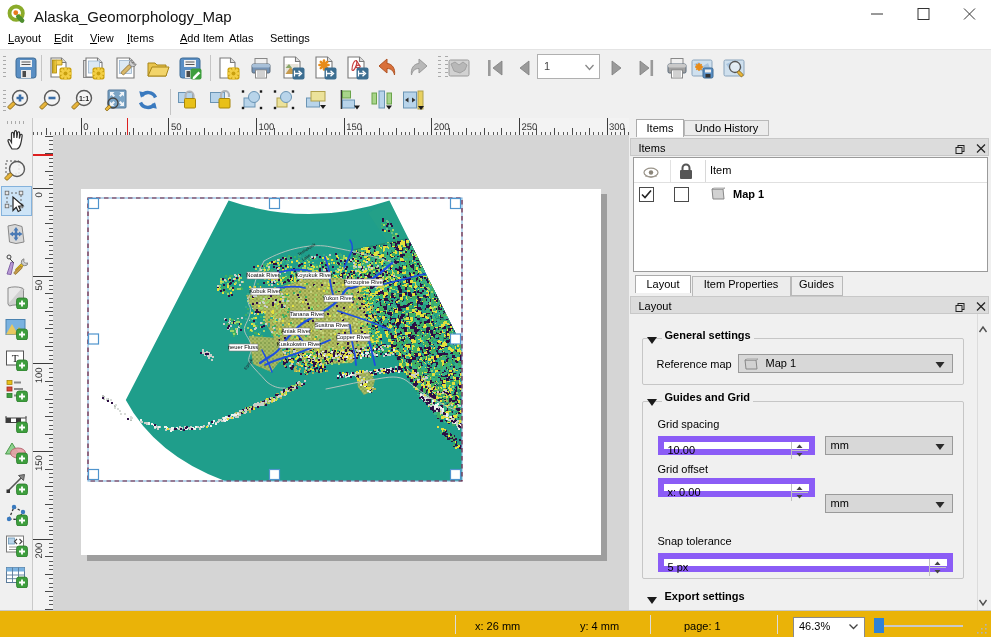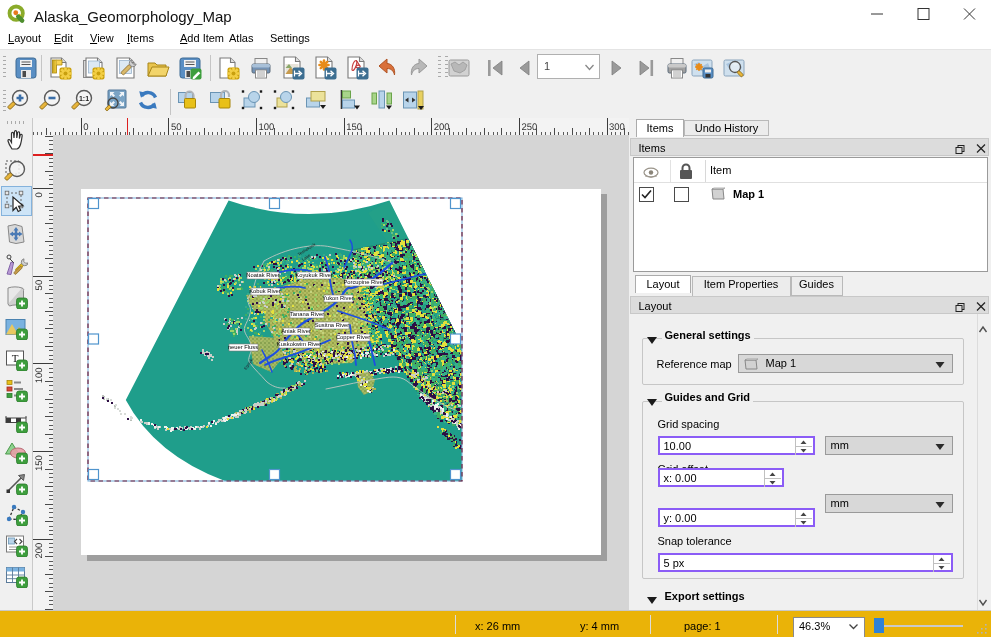--- a/index.html
+++ b/index.html
@@ -8,21 +8,21 @@
 .vsep{position:absolute;width:1px;background:#c5c5c5}
 .dots{position:absolute;width:3px;background-image:repeating-linear-gradient(#aaa 0 1.5px,transparent 1.5px 4px)}
 .hdots{position:absolute;height:3px;background-image:repeating-linear-gradient(90deg,#aaa 0 1.5px,transparent 1.5px 4px)}
 .tab{position:absolute;font-size:11px;text-align:center;line-height:17px}
 .tab.on{background:#fff;border:1px solid #ababab;border-bottom:none;z-index:3}
 .tab.off{background:#ececec;border:1px solid #b9b9b9;line-height:15px}
 .phead{position:absolute;background:#dcdcdc;font-size:11px;padding-left:8px;line-height:18px;border:1px solid #c8c8c8}
 .grp{position:absolute;border:1px solid #c6c6c6;border-radius:2px}
 .gtit{position:absolute;font-weight:bold;font-size:11px;background:#f0f0f0;padding:0 3px}
 .lbl{position:absolute;font-size:11px}
-.spin{position:absolute;background:#fff;border:2px solid #8b5cf6;font-size:11px;padding-left:4px}
+.spin{position:absolute;background:#fff;border:6px solid #8b5cf6;font-size:11px;padding-left:4px}
 .combo{position:absolute;background:#d8d8d8;border:1px solid #9a9a9a;font-size:11px;padding-left:5px}
 </style></head><body>
 
 <div class="abs" style="left:0;top:0;width:991px;height:28px;background:#ffffff">
  <svg class="abs" style="left:7px;top:4px" width="20" height="20" viewBox="0 0 24 24">
   <circle cx="11" cy="11" r="8" fill="none" stroke="#8aab2a" stroke-width="4.6"></circle>
   <circle cx="10.5" cy="10.5" r="2.9" fill="#e8791e"></circle>
   <path d="M12.5 14 L15 11.5 L17.5 14" fill="#e8c21e"></path>
   <rect x="11.5" y="11.8" width="12" height="5.4" rx="2.7" fill="#4e8e2e" transform="rotate(45 13 14)"></rect>
  </svg>
@@ -1013,39 +1013,31 @@
           <path d="M5.5 6 L8.5 2.5 L11.5 6 Z" fill="#444"></path>
           <path d="M5.5 11 L8.5 14.5 L11.5 11 Z" fill="#444"></path>
         </svg>
    </div>
    <div class="combo" style="left:195px;top:122px;width:128px;height:19px;line-height:17px">mm
      <svg class="abs" style="right:7px;top:6px" width="10" height="8">
           <path d="M0.5 1 L9.5 1 L5 7 Z" fill="#2a2a2a"></path>
         </svg>
    </div>
    <div class="lbl" style="left:28px;top:149px">Grid offset</div>
-   <div class="spin" style="left:28px;top:154px;width:126px;height:19px;line-height:17px">x: 0.00
+   <div class="spin" style="left:28px;top:164px;width:157px;height:19px;line-height:17px">x: 0.00
      <svg class="abs" style="right:1px;top:0px" width="17" height="17">
           <line x1="0.5" y1="0" x2="0.5" y2="17" stroke="#c0c0c0"></line>
           <line x1="0.5" y1="8.5" x2="17" y2="8.5" stroke="#c0c0c0"></line>
           <path d="M5.5 6 L8.5 2.5 L11.5 6 Z" fill="#444"></path>
           <path d="M5.5 11 L8.5 14.5 L11.5 11 Z" fill="#444"></path>
         </svg>
    </div>
    <div class="combo" style="left:195px;top:180px;width:128px;height:19px;line-height:17px">mm
      <svg class="abs" style="right:7px;top:6px" width="10" height="8">
           <path d="M0.5 1 L9.5 1 L5 7 Z" fill="#2a2a2a"></path>
-        </svg>
-   </div>
-   <div class="spin" style="left:28px;top:194px;width:157px;height:19px;line-height:17px">y: 0.00
-     <svg class="abs" style="right:1px;top:0px" width="17" height="17">
-          <line x1="0.5" y1="0" x2="0.5" y2="17" stroke="#c0c0c0"></line>
-          <line x1="0.5" y1="8.5" x2="17" y2="8.5" stroke="#c0c0c0"></line>
-          <path d="M5.5 6 L8.5 2.5 L11.5 6 Z" fill="#444"></path>
-          <path d="M5.5 11 L8.5 14.5 L11.5 11 Z" fill="#444"></path>
         </svg>
    </div>
    <div class="lbl" style="left:28px;top:221px">Snap tolerance</div>
    <div class="spin" style="left:28px;top:239px;width:295px;height:19px;line-height:17px">5 px
      <svg class="abs" style="right:1px;top:0px" width="17" height="17">
           <line x1="0.5" y1="0" x2="0.5" y2="17" stroke="#c0c0c0"></line>
           <line x1="0.5" y1="8.5" x2="17" y2="8.5" stroke="#c0c0c0"></line>
           <path d="M5.5 6 L8.5 2.5 L11.5 6 Z" fill="#444"></path>
           <path d="M5.5 11 L8.5 14.5 L11.5 11 Z" fill="#444"></path>
         </svg>

